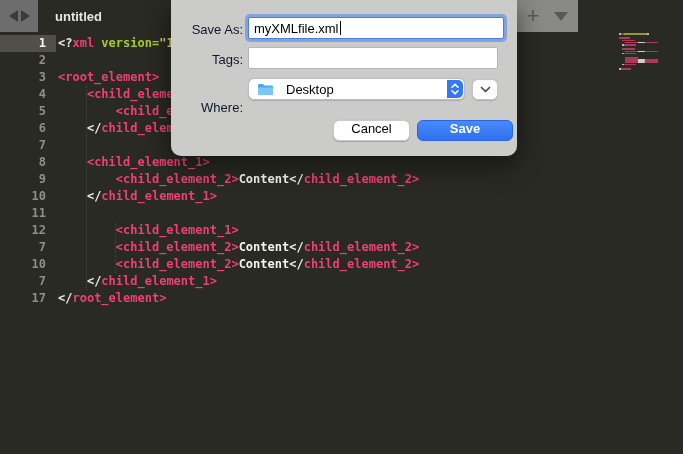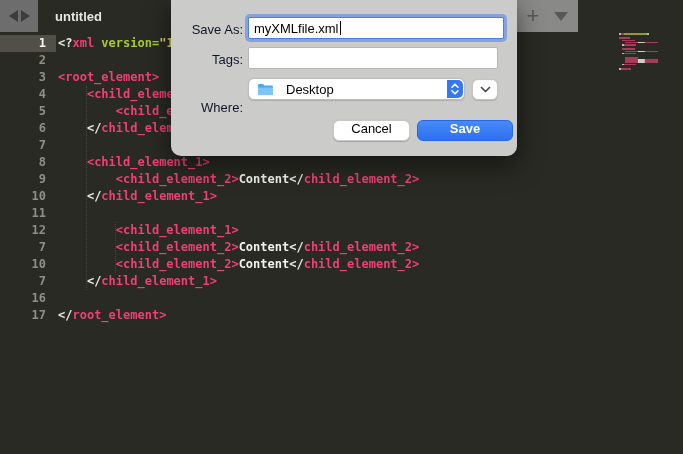--- a/index.html
+++ b/index.html
@@ -97,21 +97,20 @@
         <div class="row"><span class="ln">6</span><span class="code"><span class="tk-sp">    </span><span class="tk-punct">&lt;/</span><span class="tk-tag">child_element_1&gt;</span></span></div>
         <div class="row"><span class="ln">7</span><span class="code"></span></div>
         <div class="row"><span class="ln">8</span><span class="code"><span class="tk-sp">    </span><span class="tk-tag">&lt;child_element_1&gt;</span></span></div>
         <div class="row"><span class="ln">9</span><span class="code"><span class="tk-sp">        </span><span class="tk-tag">&lt;child_element_2&gt;</span><span class="tk-text">Content</span><span class="tk-punct">&lt;/</span><span class="tk-tag">child_element_2&gt;</span></span></div>
         <div class="row"><span class="ln">10</span><span class="code"><span class="tk-sp">    </span><span class="tk-punct">&lt;/</span><span class="tk-tag">child_element_1&gt;</span></span></div>
         <div class="row"><span class="ln">11</span><span class="code"></span></div>
         <div class="row"><span class="ln">12</span><span class="code"><span class="tk-sp">        </span><span class="tk-tag">&lt;child_element_1&gt;</span></span></div>
         <div class="row"><span class="ln">7</span><span class="code"><span class="tk-sp">        </span><span class="tk-tag">&lt;child_element_2&gt;</span><span class="tk-text">Content</span><span class="tk-punct">&lt;/</span><span class="tk-tag">child_element_2&gt;</span></span></div>
         <div class="row"><span class="ln">10</span><span class="code"><span class="tk-sp">        </span><span class="tk-tag">&lt;child_element_2&gt;</span><span class="tk-text">Content</span><span class="tk-punct">&lt;/</span><span class="tk-tag">child_element_2&gt;</span></span></div>
         <div class="row"><span class="ln">7</span><span class="code"><span class="tk-sp">    </span><span class="tk-punct">&lt;/</span><span class="tk-tag">child_element_1&gt;</span></span></div>
-        <div class="row"><span class="ln">16</span><span class="code"></span></div>
         <div class="row"><span class="ln">17</span><span class="code"><span class="tk-punct">&lt;/</span><span class="tk-tag">root_element&gt;</span></span></div>
       </div>
     <div class="minimap">
         <div class="mm-row">
           <span class="mm-punct" style="width: 1.56px;"></span>
           <span class="mm-tag" style="width: 3.12px;"></span>
           <span class="mm-attr" style="width: 6.24px;"></span>
           <span class="mm-str" style="width: 4.68px;"></span>
           <span class="mm-attr" style="width: 7.02px;"></span>
           <span class="mm-str" style="width: 5.46px;"></span>

